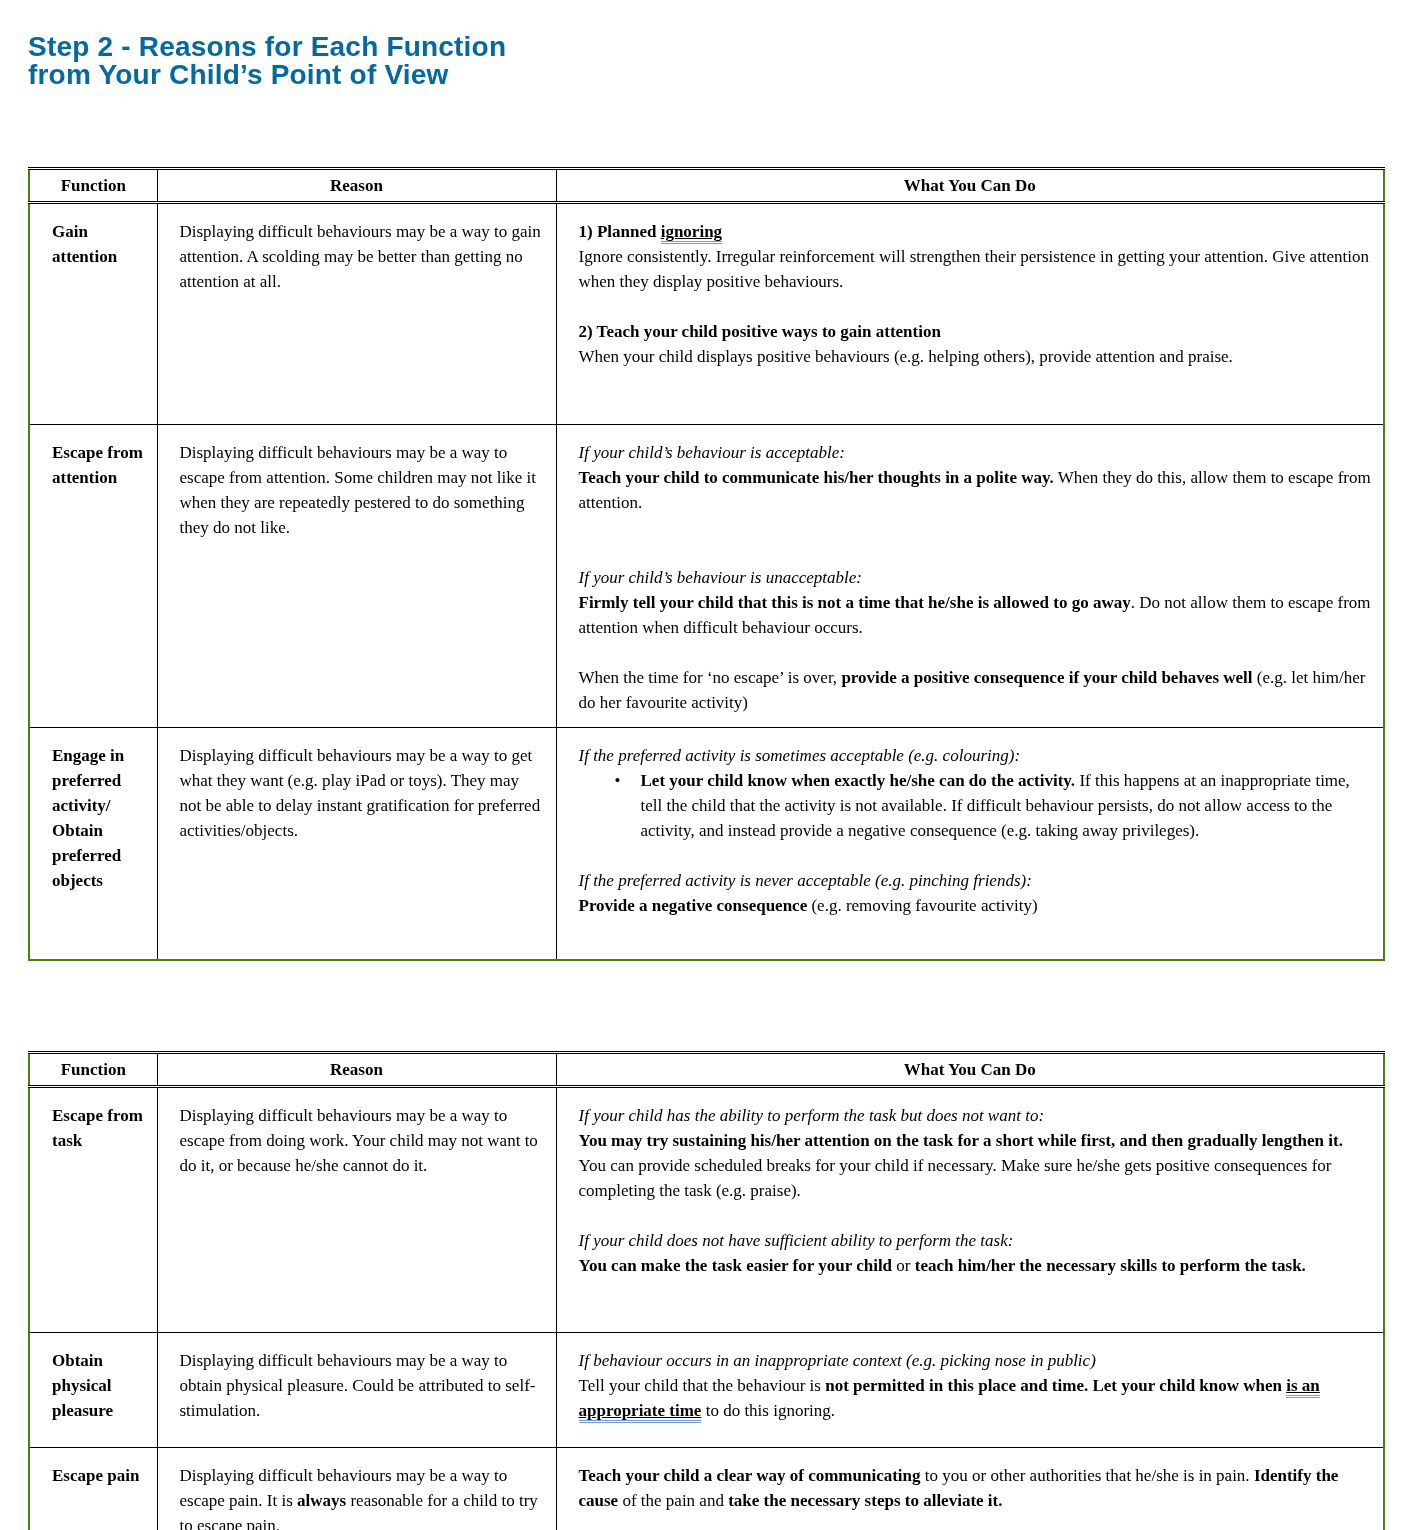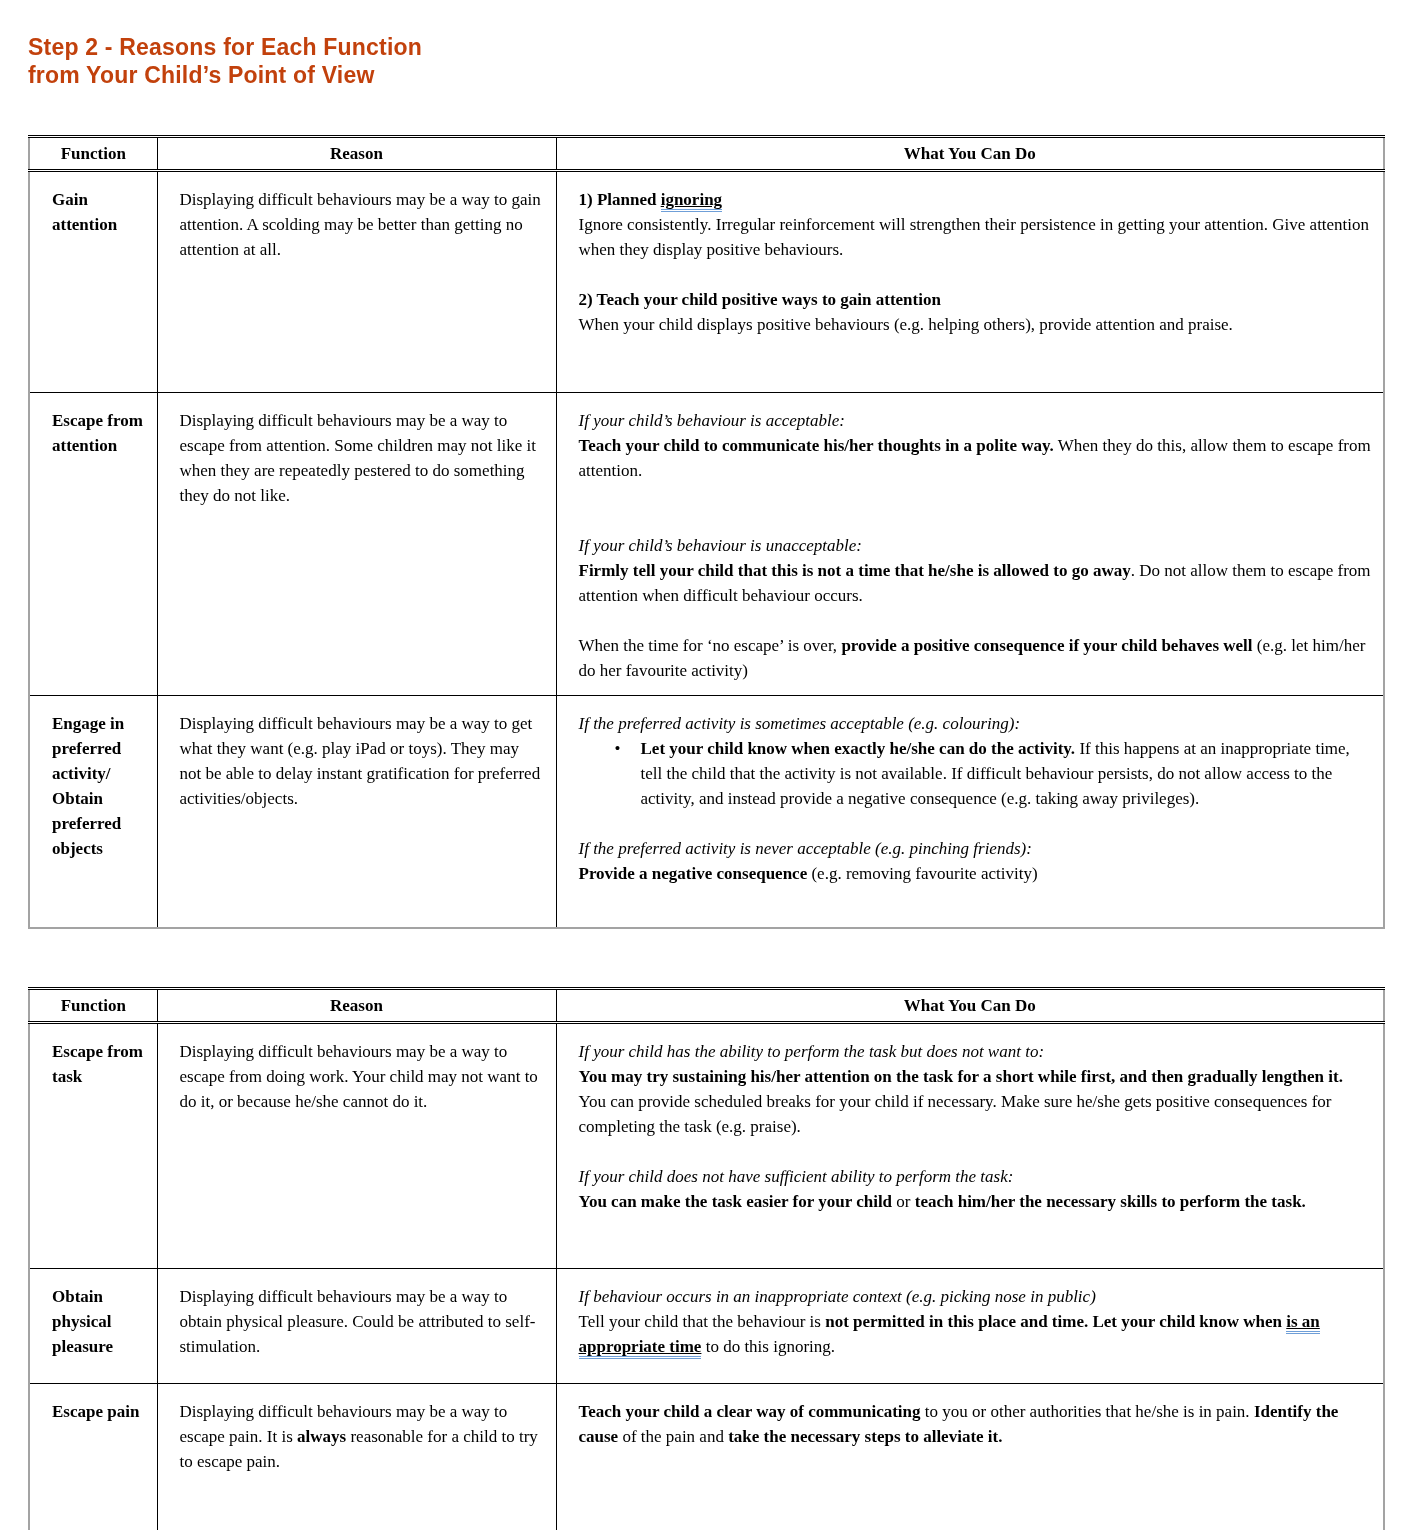--- a/index.html
+++ b/index.html
@@ -7,31 +7,32 @@
   body {
     width: 1410px;
     font-family: "Liberation Serif", serif;
     color: #000;
     padding: 33px 27px 20px 28px;
   }
   .headings { position: relative; height: 102px; }
   .heading {
     font-family: "Liberation Sans", sans-serif;
     font-weight: 700;
-    font-size: 23px;
+    font-size: 28px;
     line-height: 28px;
-    color: #c2410c;
+    color: #0369a1;
     letter-spacing: 0.2px;
   }
   .heading-right { position: absolute; left: 542px; top: 0; }
   table {
     border-collapse: collapse;
     table-layout: fixed;
     width: 1355px;
-    border: 2px solid #a3a3a3;
+    border: 2px solid #4d7c0f;
+    margin-top: 32px;
   }
   .table-gap { height: 58px; }
   th, td {
     border: 1px solid #000;
     vertical-align: top;
     font-size: 17px;
     line-height: 25px;
   }
   thead th {
     font-weight: 700;

